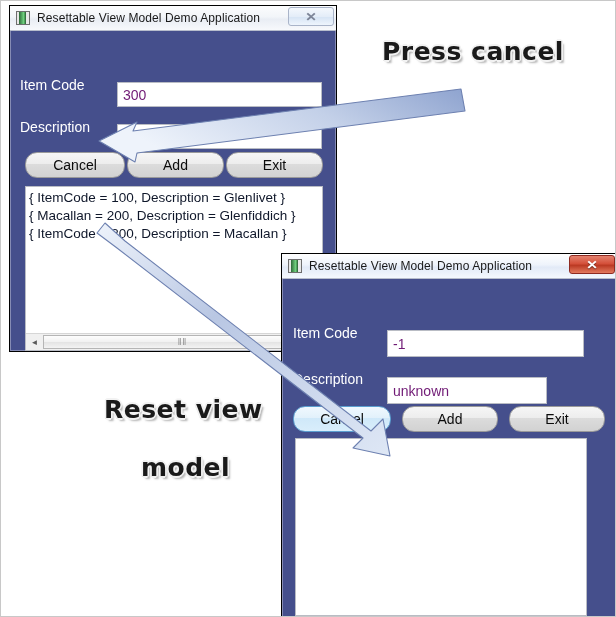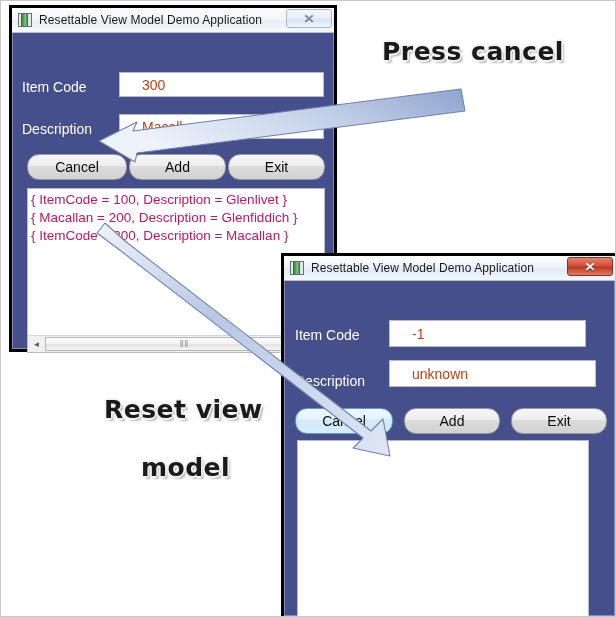--- a/index.html
+++ b/index.html
@@ -18,21 +18,21 @@
     border: 1px solid #c8c8c8;
     box-sizing: border-box;
     overflow: hidden;
   }
 
   
   .window {
     position: absolute;
     box-sizing: border-box;
     background: #454f8c;
-    border: 3px solid #000000;
+    border: 1px solid #000000;
     box-shadow: 0 0 0 1px rgba(255,255,255,0.35) inset;
   }
   .titlebar {
     position: relative;
     height: 25px;
     box-sizing: border-box;
     background: linear-gradient(to bottom, #fbfcfd 0%, #f2f5f9 45%, #e9edf4 55%, #f7f9fc 100%);
     border-bottom: 1px solid #b7bdcc;
     display: flex;
     align-items: center;
@@ -92,23 +92,24 @@
     white-space: nowrap;
     text-align: center;
   }
   .textbox {
     position: absolute;
     box-sizing: border-box;
     background: #ffffff;
     border: 1px solid #b9bcc4;
     display: flex;
     align-items: center;
-    padding-left: 22px;
+    padding-left: 5px;
     font-size: 14px;
-    color: #c2410c;
+    color: #701a75;
+    margin-top: 12px;
   }
 
   .btn {
     position: absolute;
     box-sizing: border-box;
     border: 1px solid #9a9a9a;
     border-radius: 12px;
     background: linear-gradient(to bottom, #f6f6f6 0%, #ededed 45%, #dcdcdc 46%, #d2d2d2 100%);
     display: flex; align-items: center; justify-content: center;
     font-size: 14px; color: #0b0b0b;
@@ -123,21 +124,21 @@
     box-sizing: border-box;
     background: #ffffff;
     border: 1px solid #b9bcc4;
     overflow: hidden;
   }
   .listbox .items {
     padding: 2px 0 0 3px;
   }
   .listbox .items div {
     font-size: 13.5px;
-    color: #be185d;
+    color: #0f172a;
     line-height: 18px;
     white-space: nowrap;
   }
   .hscroll {
     position: absolute;
     left: 0; right: 0; bottom: 0;
     height: 17px;
     box-sizing: border-box;
     background: #f0f0f0;
     border-top: 1px solid #d6d6d6;
@@ -237,21 +238,21 @@
         <span class="x">✕</span>
       </div>
     </div>
 
     <div class="client" style="height:340px;">
 
       <div class="field-label" style="left:11px; top:46px;">Item Code</div>
       <div class="textbox" style="left:105px; top:39px; width:197px; height:27px;">-1</div>
 
       <div class="field-label" style="left:11px; top:92px;">Description</div>
-      <div class="textbox" style="left:105px; top:79px; width:207px; height:27px;">unknown</div>
+      <div class="textbox" style="left:105px; top:86px; width:160px; height:27px;">unknown</div>
 
       <div class="btn hot" style="left:11px; top:127px; width:98px; height:26px;">Cancel</div>
       <div class="btn" style="left:120px; top:127px; width:96px; height:26px;">Add</div>
       <div class="btn" style="left:227px; top:127px; width:96px; height:26px;">Exit</div>
 
       <div class="listbox" style="left:13px; top:159px; width:292px; height:178px;">
         <div class="items" id="w2-list"></div>
       </div>
 
     </div>

